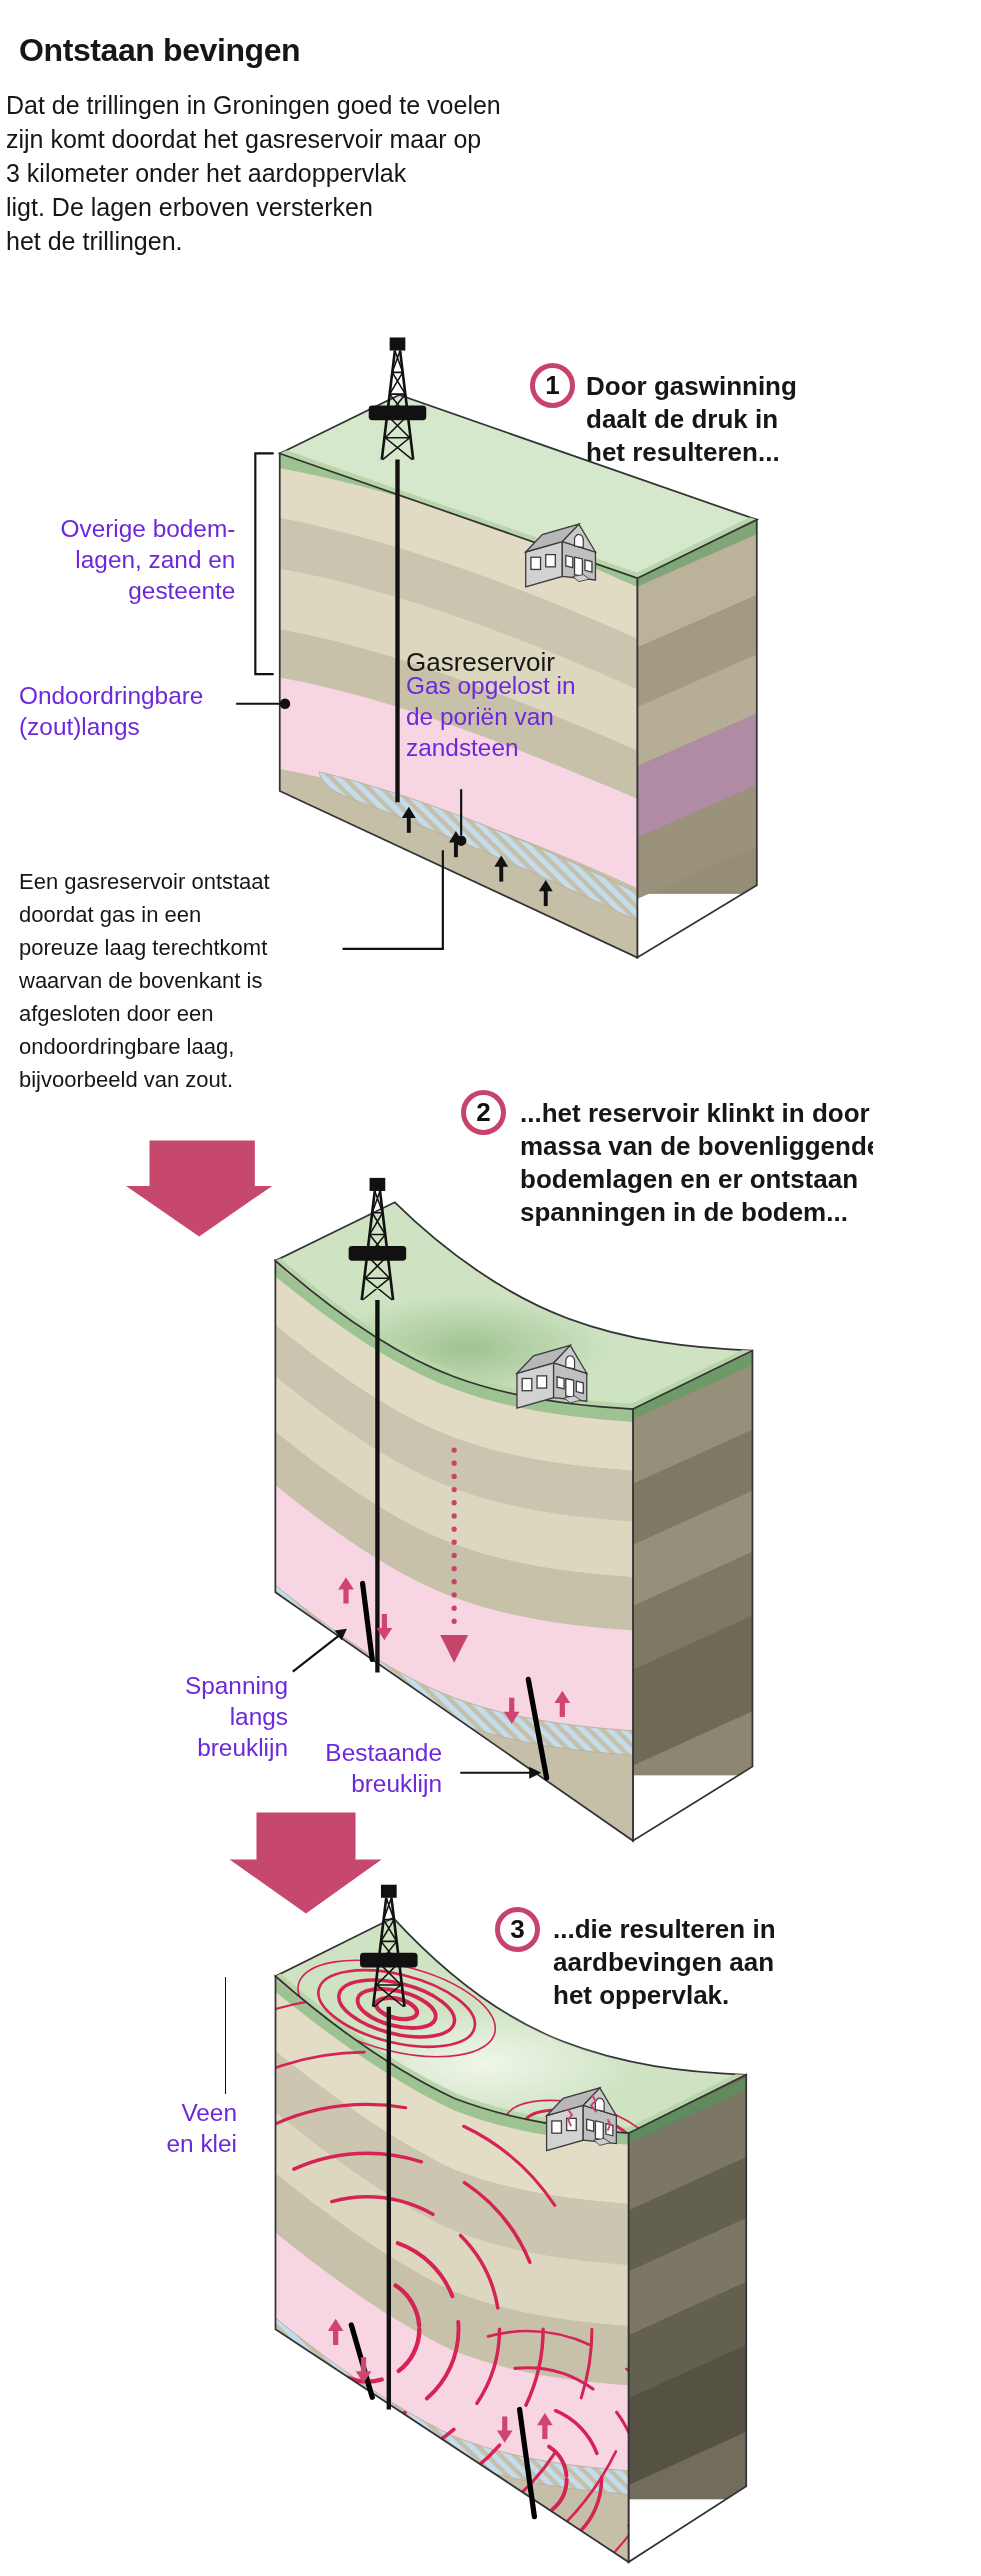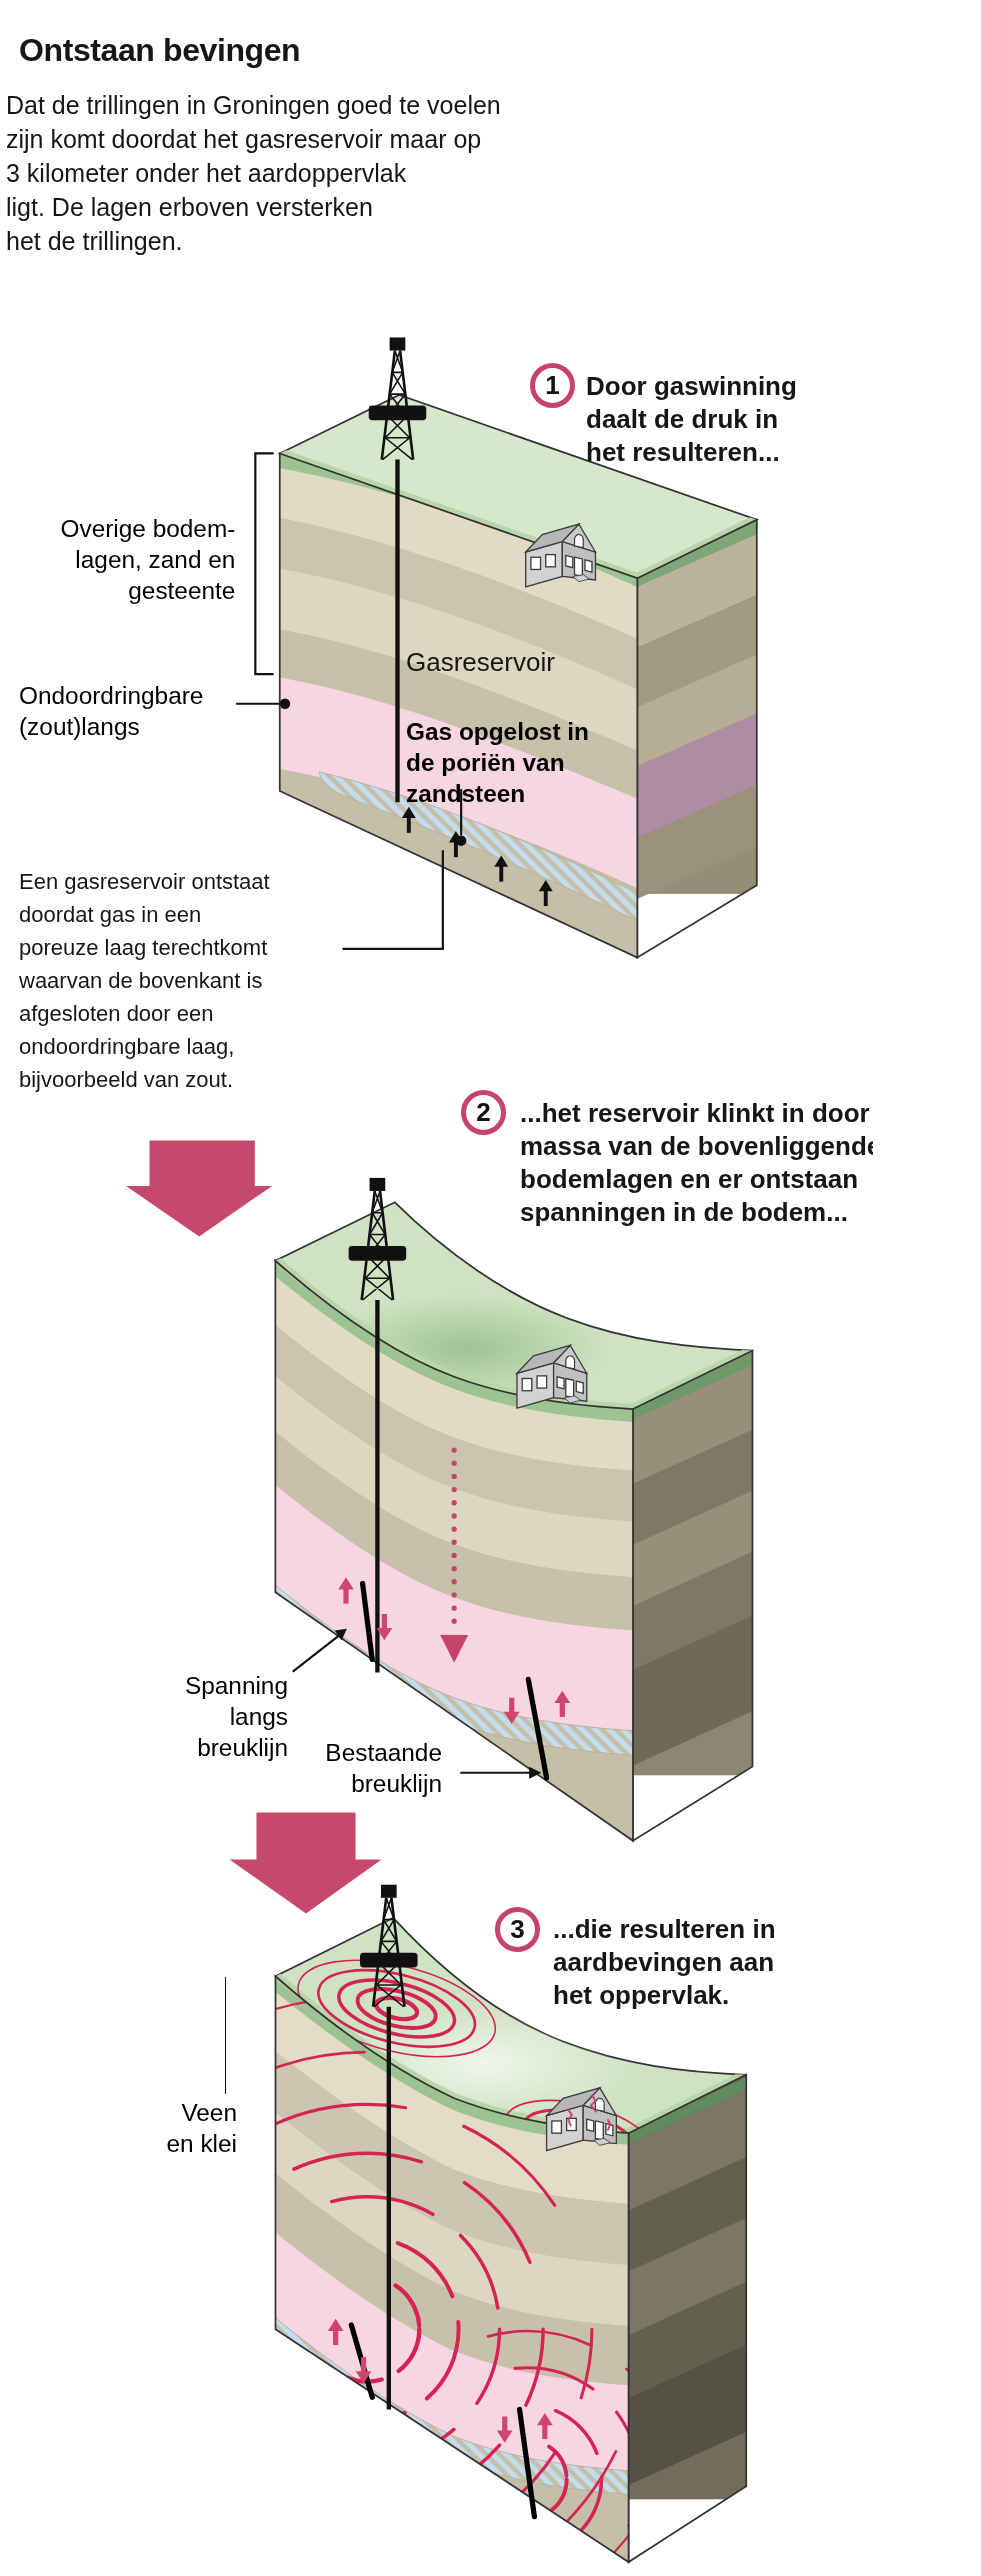--- a/index.html
+++ b/index.html
@@ -11,26 +11,26 @@
   .intro{left:6px;top:63px;font-size:25px;line-height:34px;width:576px;}
   .note{left:19px;top:865px;font-size:22px;line-height:33px;width:489px;}
   .step-text{font-size:26px;font-weight:bold;line-height:33px;}
   .s1{left:586px;top:370px;width:384px;}
   .s2{left:520px;top:1097px;width:471px;}
   .s3{left:553px;top:1913px;width:410px;}
   .numcircle{width:45px;height:45px;border:5.2px solid #c6436a;border-radius:50%;
     box-sizing:border-box;background:#fff;display:flex;align-items:center;justify-content:center;
     font-size:26px;font-weight:bold;color:#111;}
   .c1{left:530px;top:363px;} .c2{left:461px;top:1090px;} .c3{left:495px;top:1907px;}
-  .lbl{font-size:24.4px;line-height:31px;color:#000000;}
+  .lbl{font-size:24.4px;line-height:31px;color:#6d28d9;}
   .r{text-align:right;}
   .lbl-overige{left:17.4px;top:513px;width:218px;}
   .lbl-ondoor{left:19px;top:680px;width:236px;}
   .lbl-gasres-t{left:406px;top:647px;font-size:26px;font-weight:normal;}
-  .lbl-gasres-s{left:406px;top:716px;width:201px;font-weight:bold;}
+  .lbl-gasres-s{left:406px;top:670px;width:201px;}
   .lbl-spanning{left:70px;top:1670px;width:218px;}
   .lbl-bestaande{left:224px;top:1737px;width:218px;}
   .lbl-veen{left:19px;top:2097px;width:218px;}
   .vline-veen{left:225px;top:1977px;height:117px;width:0;border-left:1.7px solid #111;}
   .blocksvg{position:absolute;}
   .txt{z-index:5;}
 </style>
 </head>
 <body>
 

